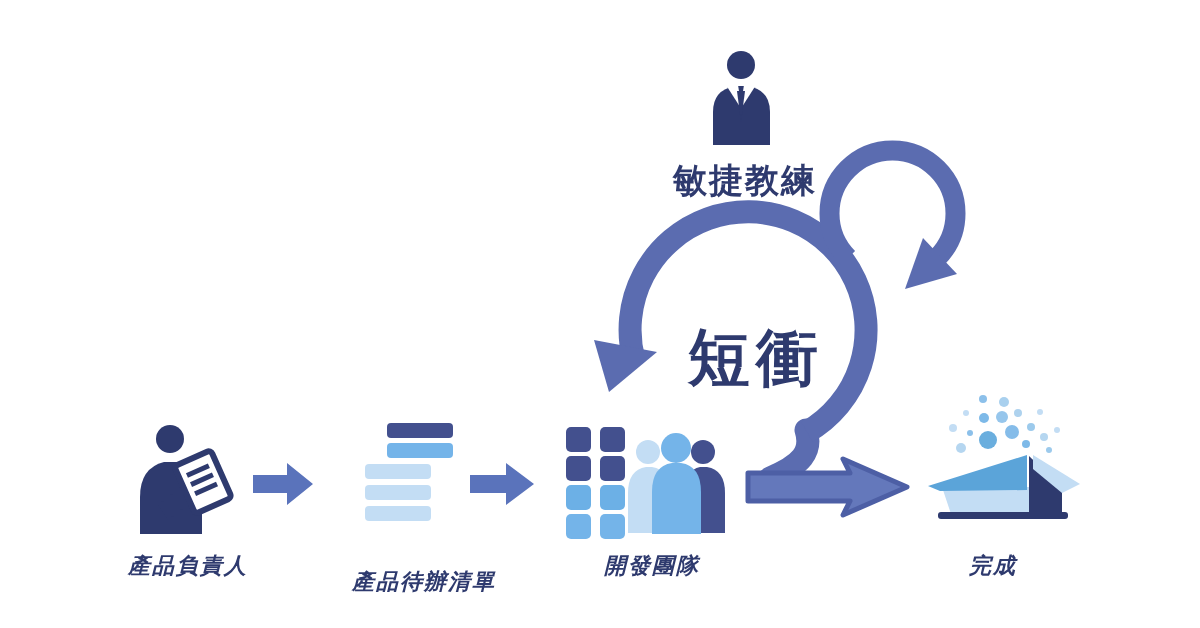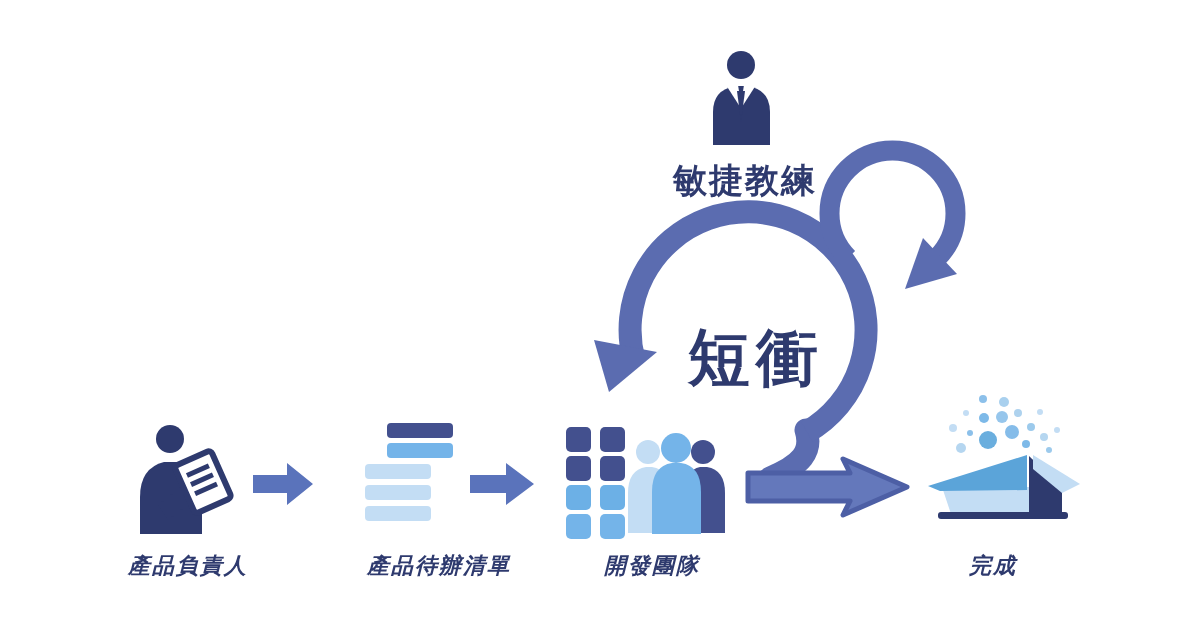--- a/index.html
+++ b/index.html
@@ -17,21 +17,21 @@
     transform: translateX(-50%);
     white-space: nowrap;
     color: #2e3a6e;
     font-weight: 700;
     letter-spacing: 2px;
   }
   .label.coach  { left: 745px; top: 158px; font-size: 34px; }
   .label.sprint { left: 756px; top: 316px; font-size: 62px; letter-spacing: 6px; }
   .label.bottom { top: 551px; font-size: 22px; font-style: italic; }
   .label.owner   { left: 188px;  }
-  .label.backlog { left: 439px;  }
+  .label.backlog { left: 424px; margin-top: 16px;  }
   .label.team    { left: 652px; text-align: center;  }
   .label.done    { left: 993px; }
 </style>
 </head>
 <body>
 
 <div class="canvas">
 
   <svg width="1200" height="628" viewBox="0 0 1200 628">
 

